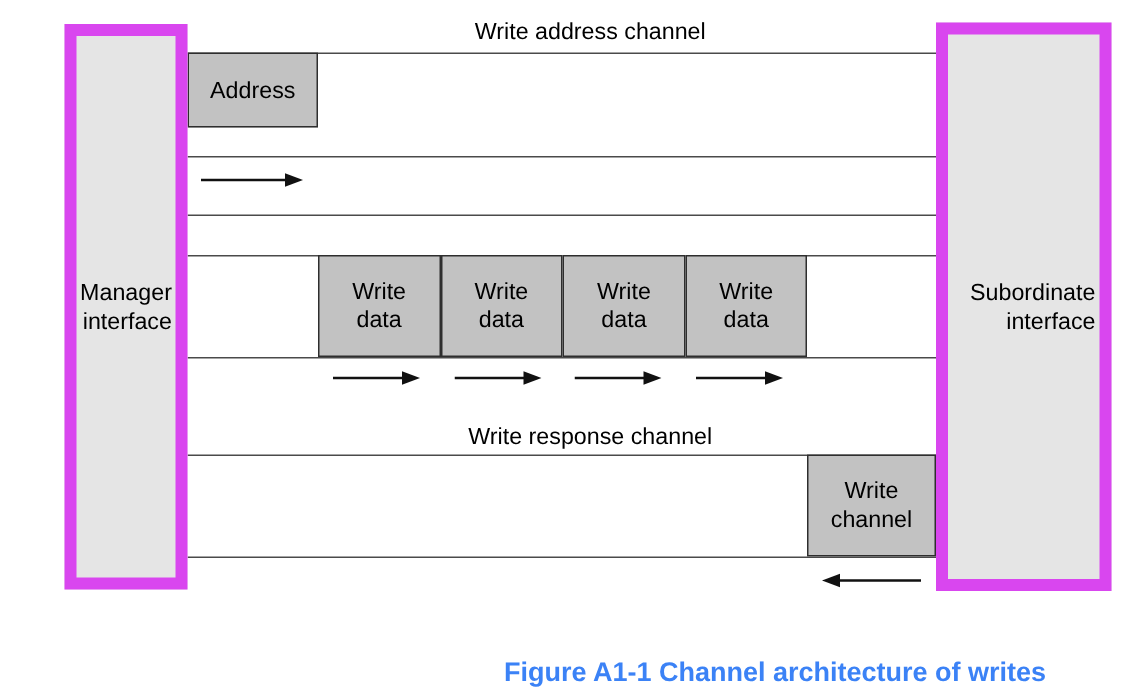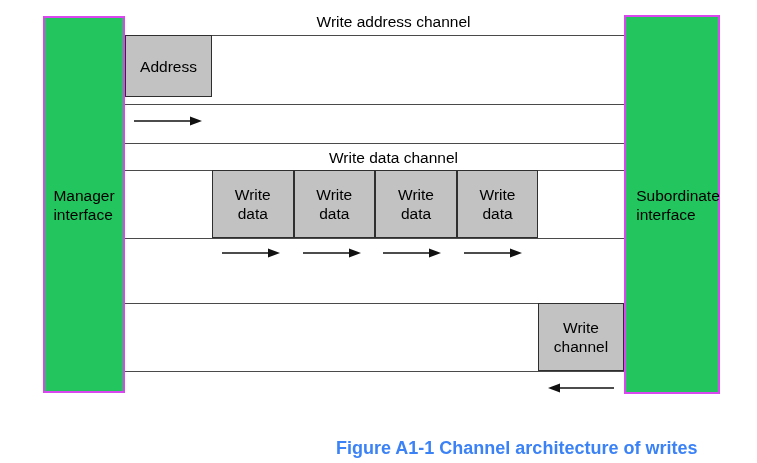--- a/index.html
+++ b/index.html
@@ -7,28 +7,28 @@
     width: 757px; height: 463px;
     background: #ffffff;
     font-family: "Liberation Sans", sans-serif;
     overflow: hidden;
   }
   .canvas { position: relative; width: 757px; height: 463px; background: #ffffff; }
 
   
   .iface {
     position: absolute;
-    background: #22c55e;
-    border: 2px solid #d946ef;
+    background: #e5e5e5;
+    border: 8px solid #d946ef;
     display: flex; align-items: center; justify-content: center;
-    text-align: left;
+    text-align: right;
     z-index: 3;
   }
   .iface.manager    { left: 43px;  top: 16px; width: 82px; height: 377px; }
-  .iface.subordinate{ left: 624px; top: 15px; width: 96px; height: 379px; padding-left: 12px; }
+  .iface.subordinate{ left: 624px; top: 15px; width: 117px; height: 379px; padding-left: 12px; }
   .iface-label { font-size: 15.5px; line-height: 19px; color: #000; }
 
   
   .hline {
     position: absolute;
     left: 125px; width: 499px; height: 0;
     border-top: 1.5px solid #4a4a4a;
     z-index: 1;
   }
 
@@ -72,36 +72,36 @@
 
   <div class="hline" style="top:35px"></div>
   <div class="hline" style="top:104px"></div>
   <div class="hline" style="top:143px"></div>
   <div class="hline" style="top:170px"></div>
   <div class="hline" style="top:238px"></div>
   <div class="hline" style="top:303px"></div>
   <div class="hline" style="top:371px"></div>
 
   <div class="ch-label" style="top:12px">Write address channel</div>
-  <div class="ch-label" style="top:148px">Write data channel</div>
+  <div class="ch-label" style="top:282px">Write response channel</div>
 
   <div class="iface manager">
     <div class="iface-label">
       <div>Manager</div>
       <div>interface</div>
     </div>
   </div>
   <div class="iface subordinate">
     <div class="iface-label">
       <div>Subordinate</div>
       <div>interface</div>
     </div>
   </div>
 
-  <div class="payload" style="left:125px; top:35px; width:87px; height:62px;">
+  <div class="payload" style="left:125px; top:35px; width:87px; height:50px;">
     <div>Address</div>
   </div>
 
   <div class="payload" style="left:212px; top:170px; width:81.5px; height:68px;">
     <div>Write</div>
     <div>data</div>
   </div>
   <div class="payload" style="left:293.5px; top:170px; width:81.5px; height:68px;">
     <div>Write</div>
     <div>data</div>

